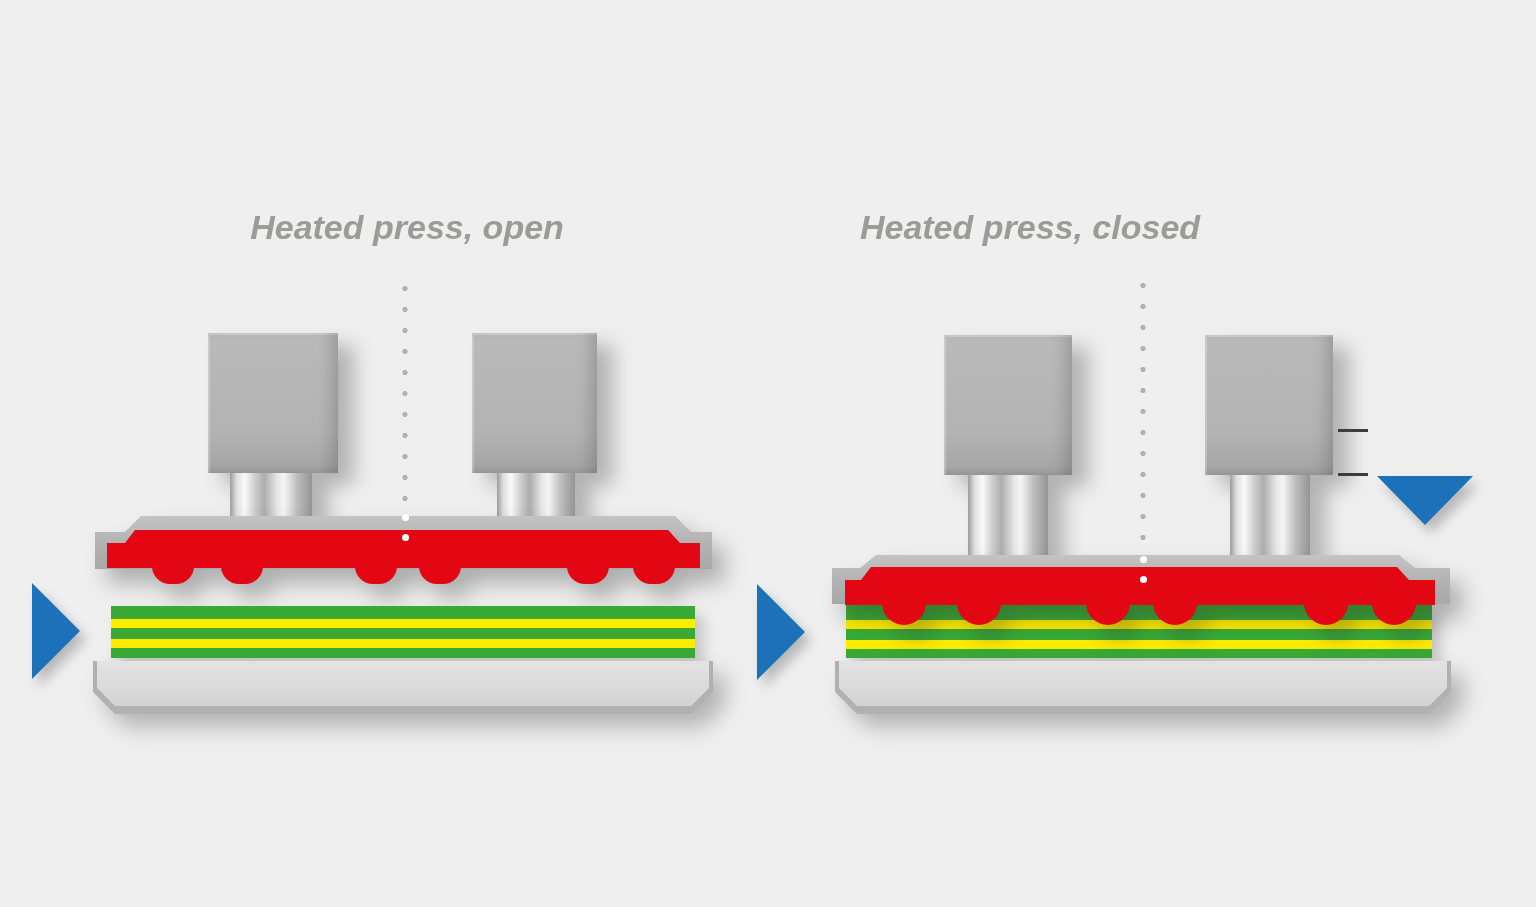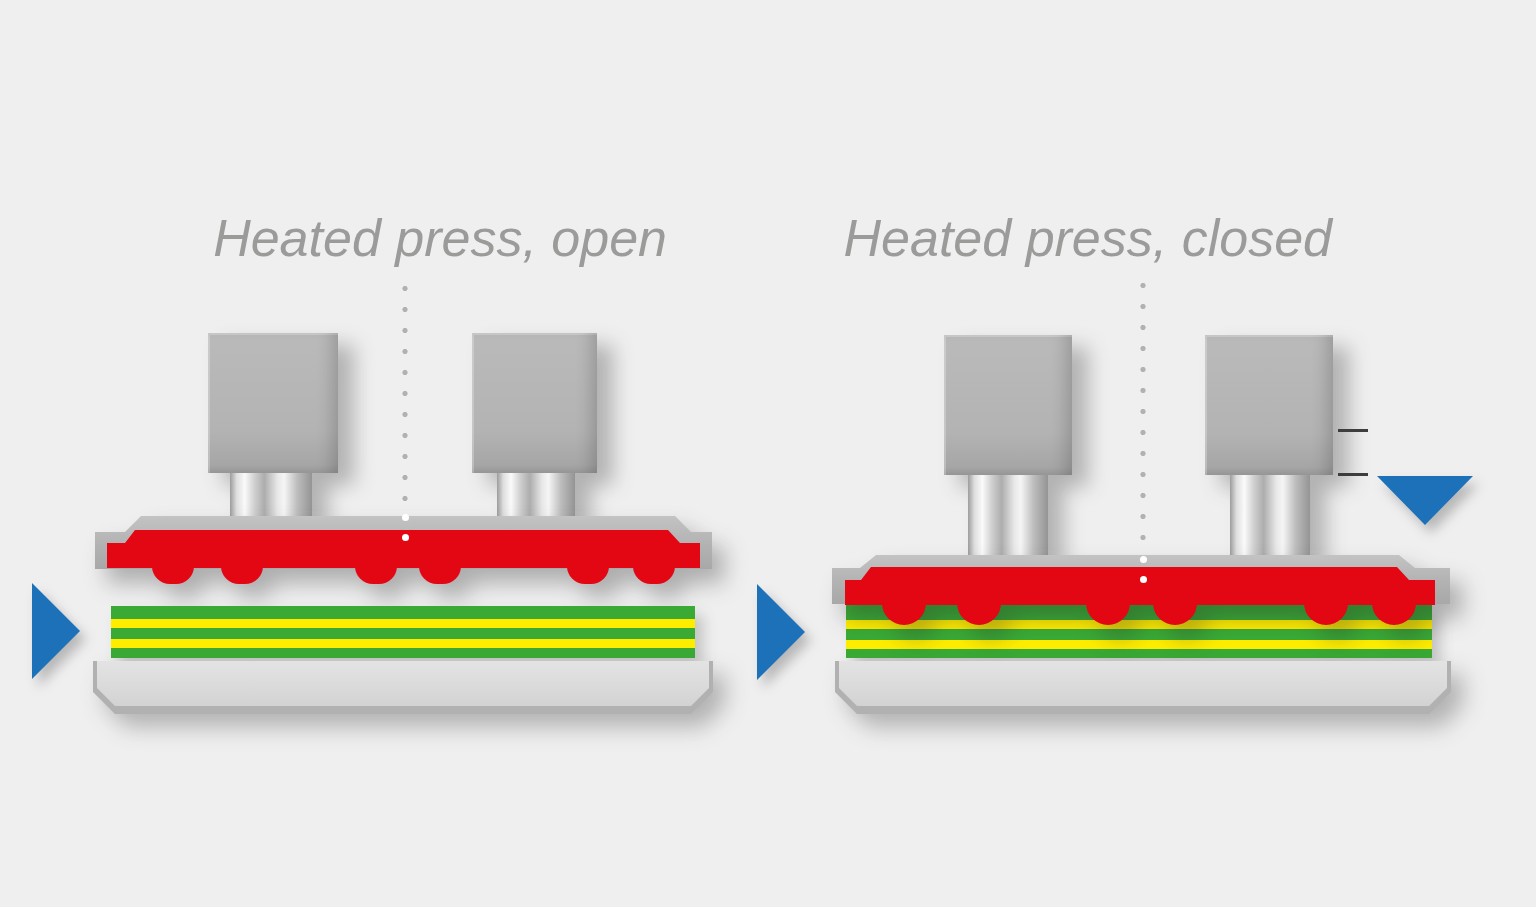--- a/index.html
+++ b/index.html
@@ -1,21 +1,21 @@
 <!DOCTYPE html>
 <html style="--c-background: #efefef; --c-label_text: #9b9b9a; --c-dot_gray: #b1b1b1; --c-press_red: #e30613; --c-material_green: #3aaa35; --c-material_yellow: #ffed00; --c-machine_gray: #b1b1b2; --c-base_light_gray: #dcdcdc; --c-arrow_blue: #1d71b8; --c-tick_dark: #3d3d3d; --c-white_dot: #ffffff;"><head>
 <meta charset="utf-8">
 <style>
   html,body{margin:0;padding:0;background:#efefef;}
   .stage{position:relative;width:1536px;height:907px;background:var(--c-background,#efefef);overflow:hidden;
          font-family:"Liberation Sans","DejaVu Sans",sans-serif;}
   .abs{position:absolute;}
 
   
-  .press-label{width:520px;text-align:right;font-size:52px;font-style:italic;font-weight:normal;
+  .press-label{width:520px;text-align:center;font-size:34px;font-style:italic;font-weight:bold;
                color:var(--c-label_text,#9b9b9a);letter-spacing:0px;}
 
   
   .dotted{width:6px;background-image:radial-gradient(circle,var(--c-dot_gray,#b1b1b1) 2.3px,rgba(0,0,0,0) 2.9px);
           background-size:6px 21px;background-repeat:repeat-y;background-position:center top;}
   .white-dot{width:7px;height:7px;border-radius:50%;background:#ffffff;}
 
   
   .actuator{filter:drop-shadow(16px 12px 10px rgba(40,40,40,0.30));}
   .cyl-block{background:linear-gradient(180deg,#bababb 0%,#b3b3b4 70%,#a6a6a7 94%,#9a9a9b 100%);
@@ -92,21 +92,21 @@
            clip-path:polygon(0px 0px,620px 0px,620px 31px,601px 50px,598px 53px,22px 53px,19px 50px,0px 31px);"></div>
       <div class="abs base-inner" style="left:97px;top:661px;width:612px;height:45px;
            clip-path:polygon(0px 0px,612px 0px,612px 27px,594px 45px,18px 45px,0px 27px);"></div>
     </div>
   </section>
 
   <div class="abs arrow arrow-right" style="left:32px;top:583px;"></div>
   <div class="abs arrow arrow-right" style="left:757px;top:584px;"></div>
 
   <section>
-    <div class="abs press-label" style="left:812px;top:208px;">Heated press, closed</div>
+    <div class="abs press-label" style="left:770px;top:208px;">Heated press, closed</div>
 
     <div class="abs dotted" style="left:1140px;top:275px;height:276px;"></div>
 
     <div class="abs actuator">
       <div class="abs piston" style="left:968px;top:475px;width:80px;height:82px;"></div>
       <div class="abs cyl-block" style="left:944px;top:335px;width:128px;height:140px;"></div>
     </div>
     <div class="abs actuator">
       <div class="abs piston" style="left:1230px;top:475px;width:80px;height:82px;"></div>
       <div class="abs cyl-block" style="left:1205px;top:335px;width:128px;height:140px;"></div>

